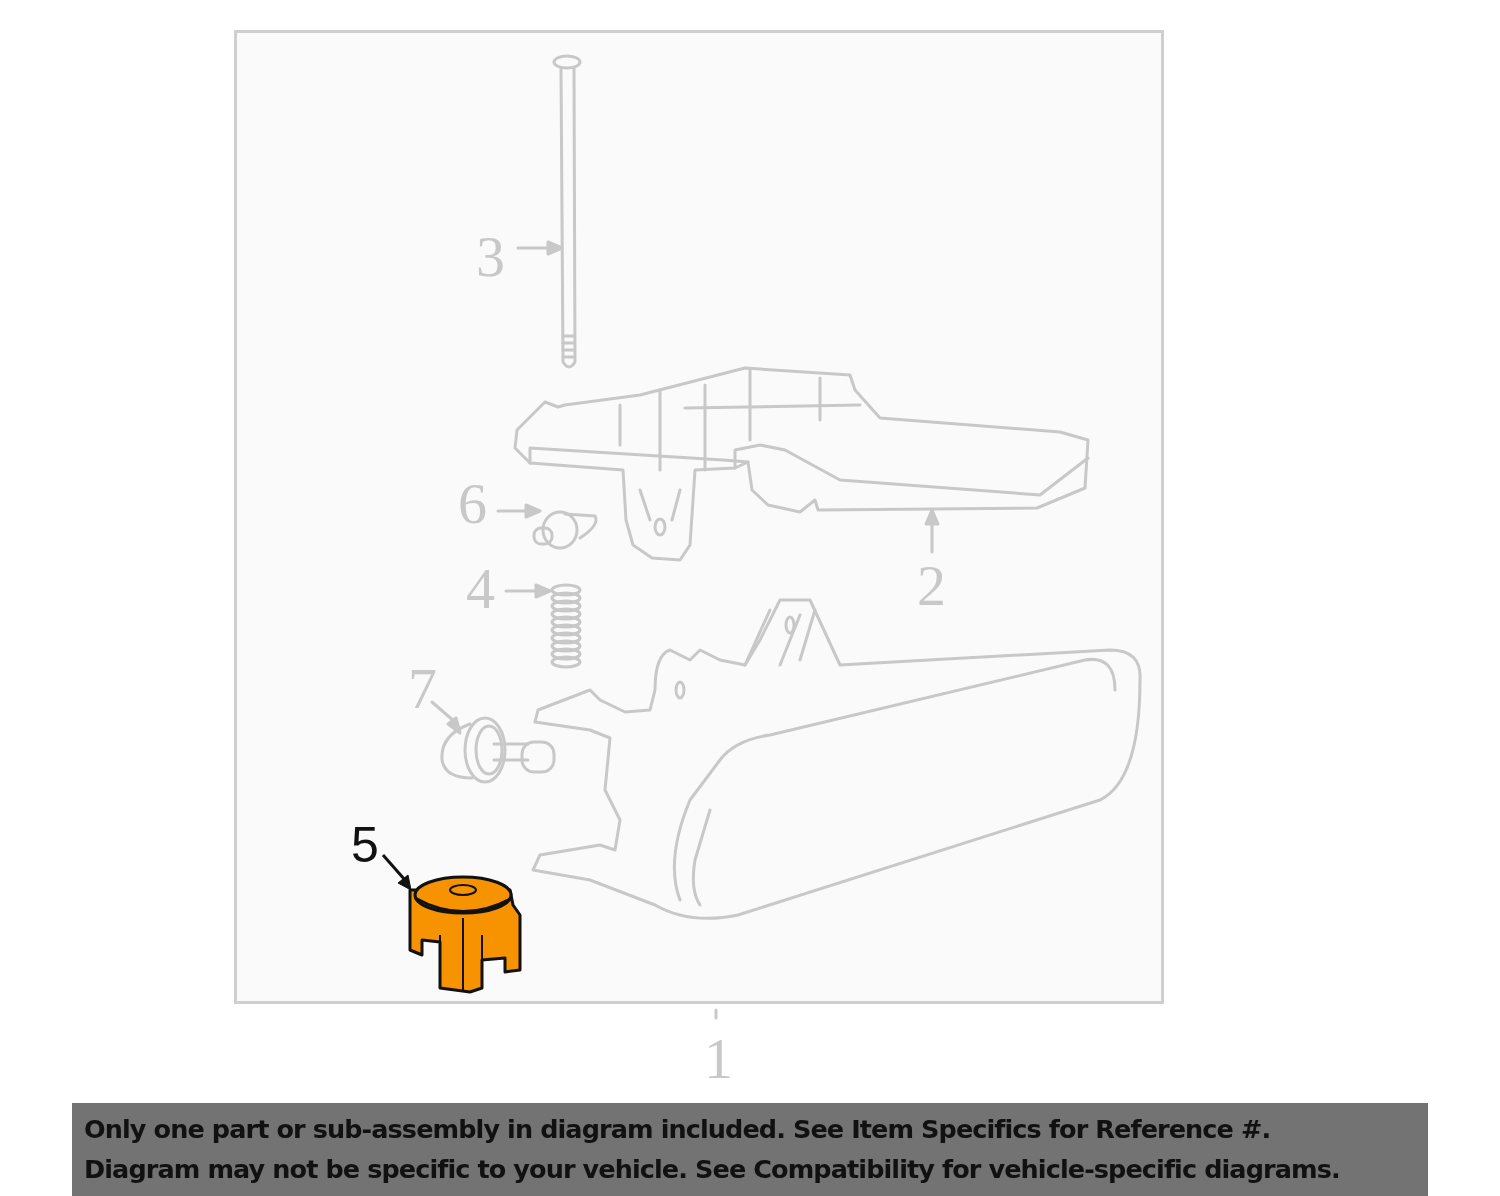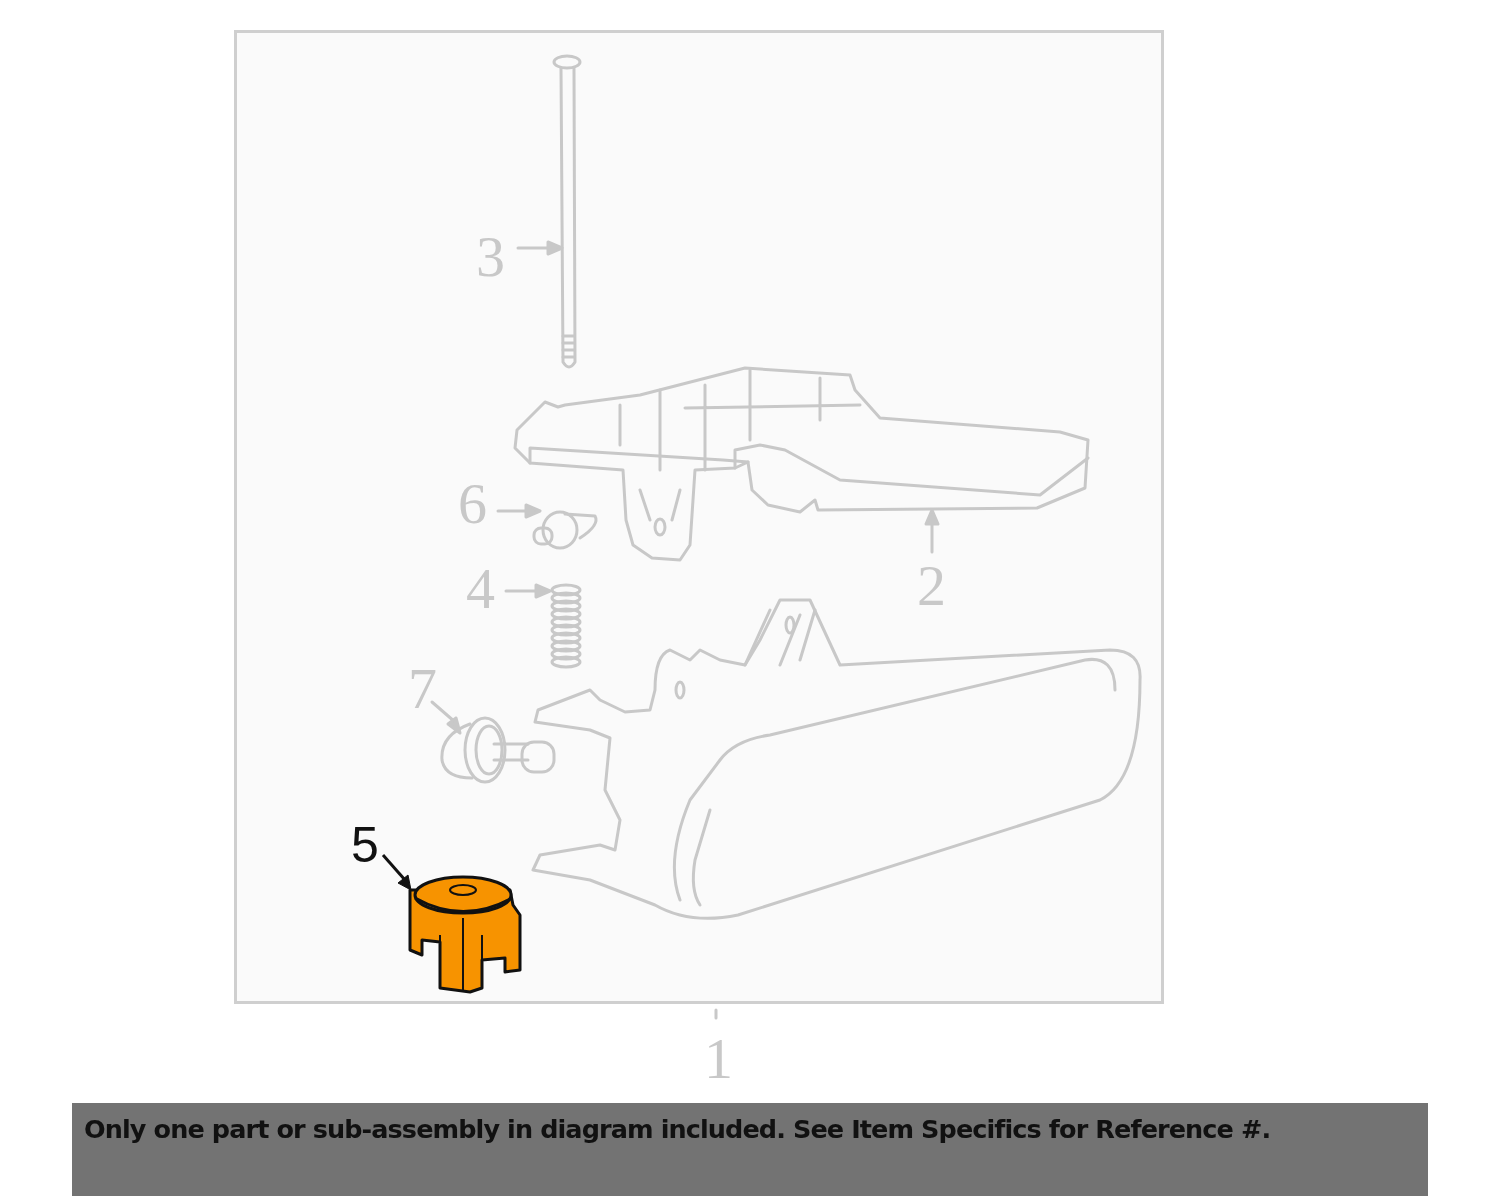--- a/index.html
+++ b/index.html
@@ -116,13 +116,14 @@
 <div class="callout" style="left:476px;top:228px;">3</div>
 <div class="callout" style="left:917px;top:557px;">2</div>
 <div class="callout" style="left:458px;top:475px;">6</div>
 <div class="callout" style="left:466px;top:560px;">4</div>
 <div class="callout" style="left:408px;top:660px;">7</div>
 <div class="callout" style="left:704px;top:1030px;">1</div>
 <div class="callout active" style="left:351px;top:820px;">5</div>
 
 <div class="banner">
   <p>Only one part or sub-assembly in diagram included. See Item Specifics for Reference #.</p>
+  <p>Diagram may not be specific to your vehicle. See Compatibility for vehicle-specific diagrams.</p>
 </div>
 
 </body></html>

